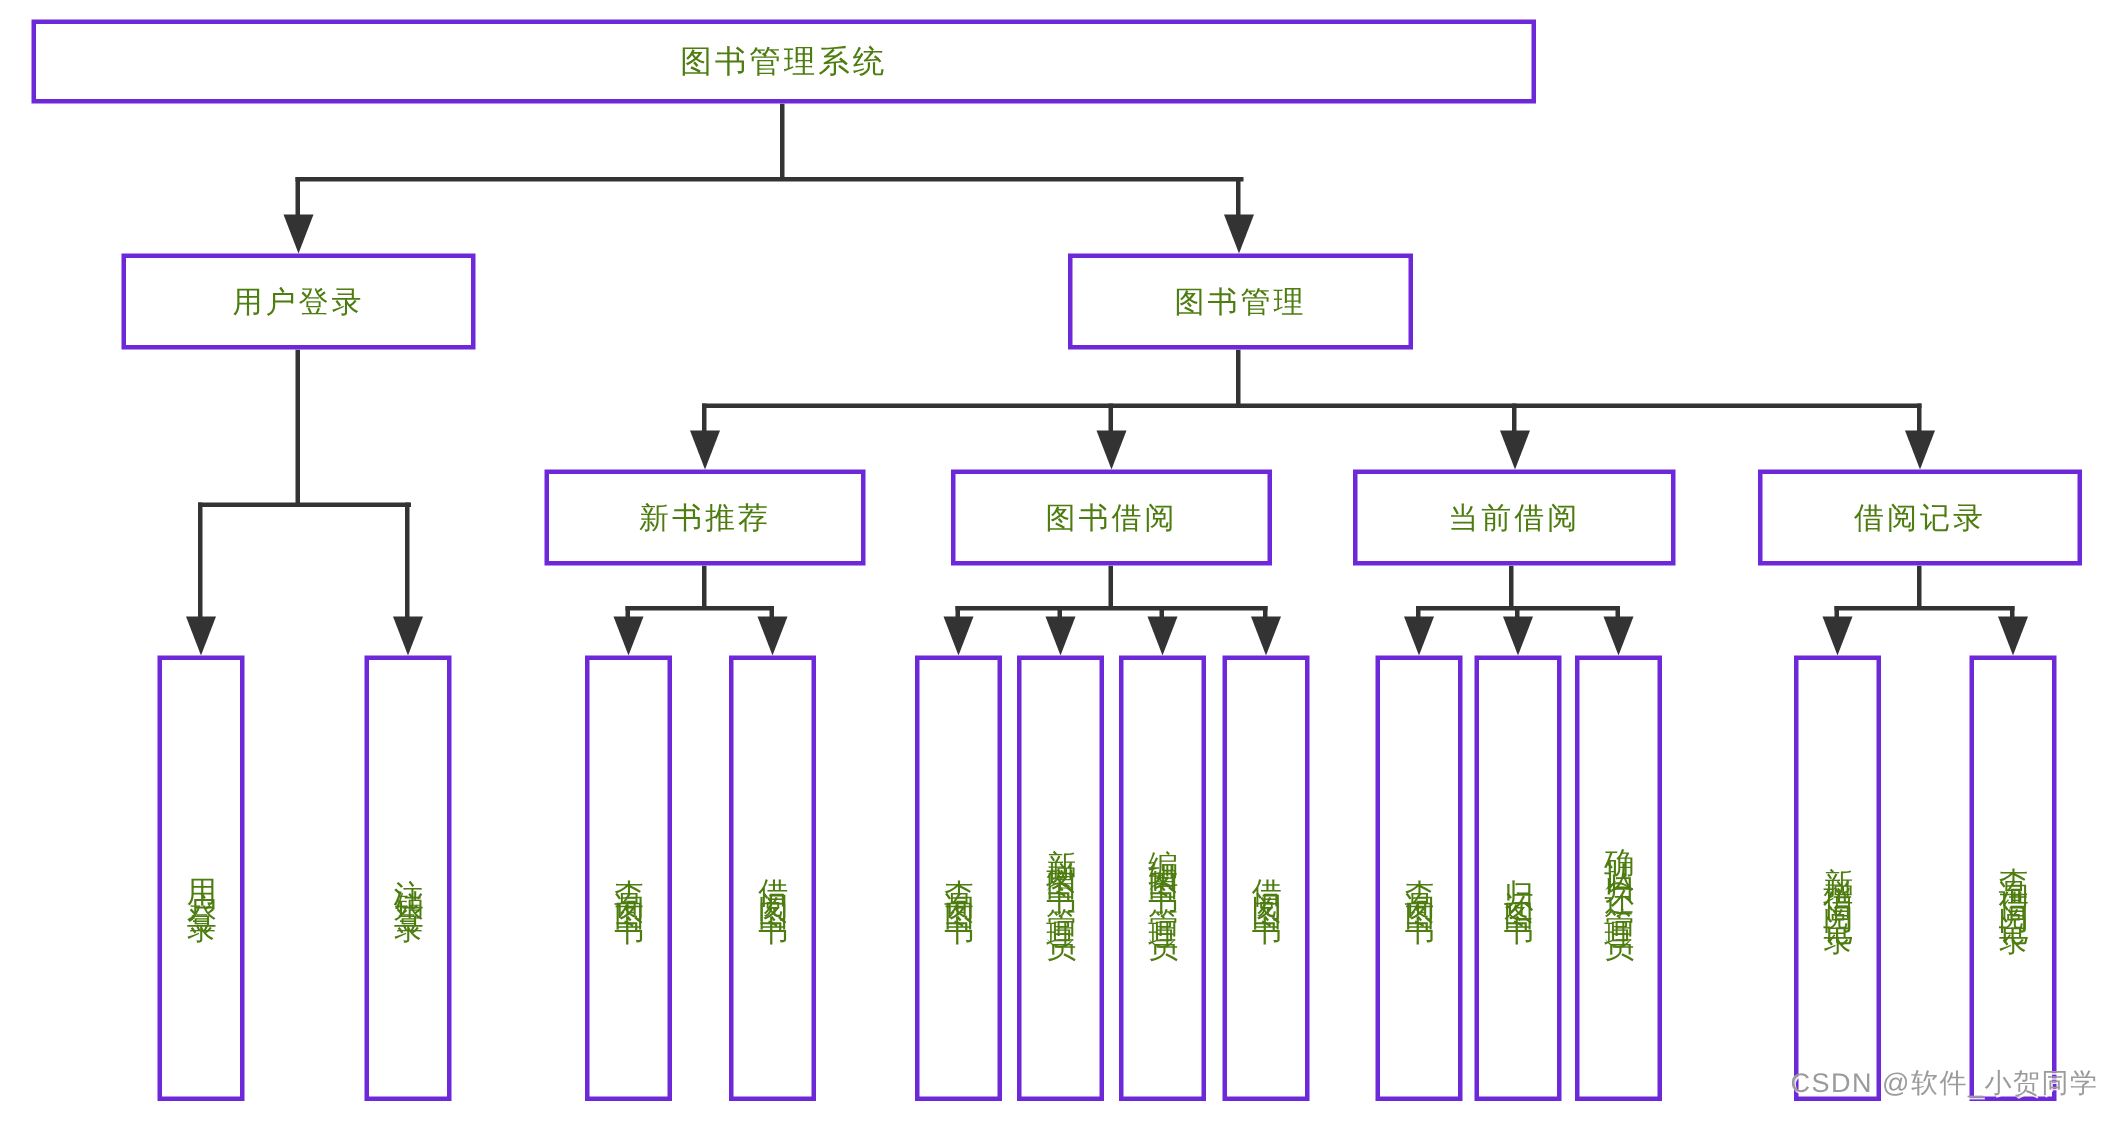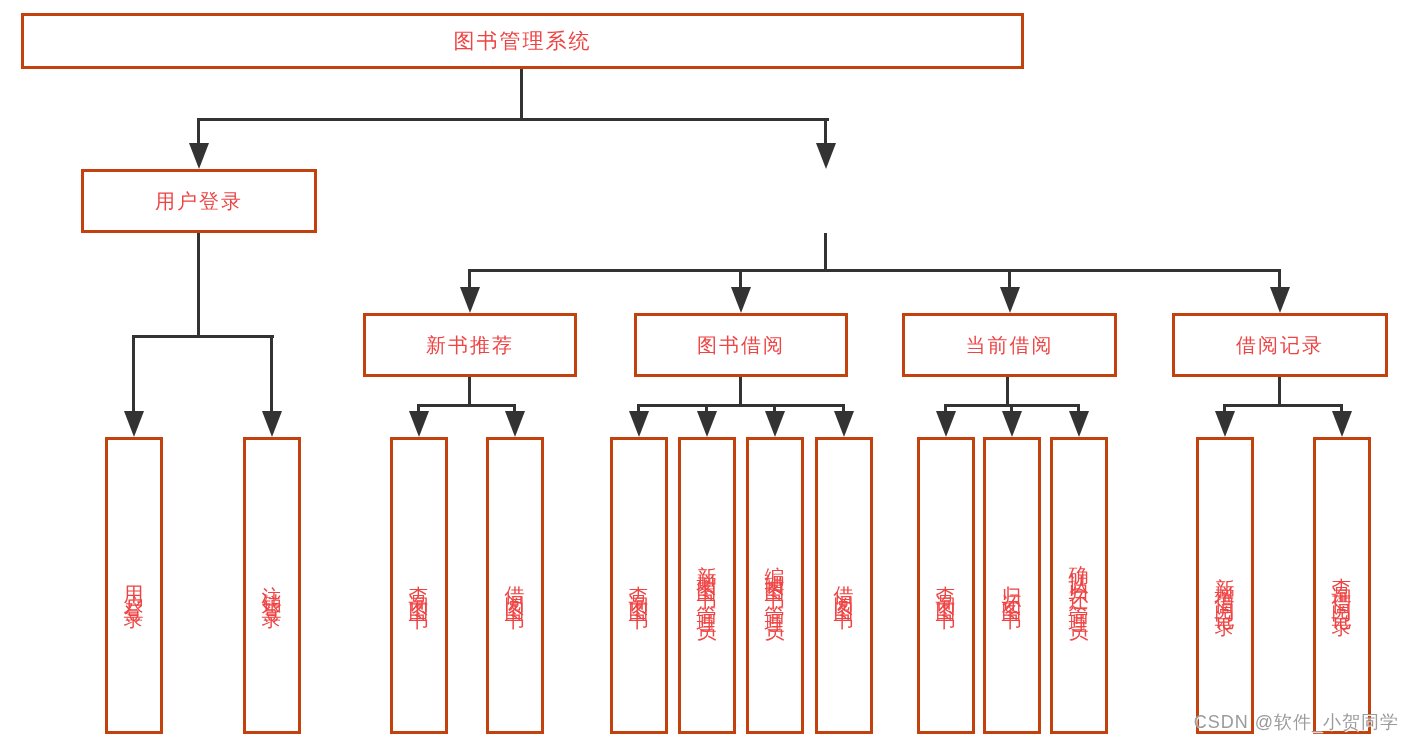--- a/index.html
+++ b/index.html
@@ -6,26 +6,26 @@
   #canvas{
     position:relative;
     width:1405px;height:747px;
     background:#ffffff;
     font-family:"Liberation Sans","DejaVu Sans",sans-serif;
     overflow:hidden;
   }
   .box{
     position:absolute;
     background:#ffffff;
-    border:3px solid #c2410c;
+    border:3px solid #6d28d9;
     box-sizing:border-box;
     display:flex;
     align-items:center;
     justify-content:center;
-    color:#ef4444;
+    color:#4d7c0f;
     font-size:20px;
     letter-spacing:2px;
     z-index:2;
   }
   .box .vtext{
     writing-mode:vertical-rl;
     text-orientation:mixed;
     letter-spacing:8px;
     line-height:1;
     white-space:nowrap;
@@ -56,20 +56,23 @@
 <div id="canvas">
 
   <div class="box" style="left:21px;top:13px;width:1003px;height:56px">
     <span class="root-label">图书管理系统</span>
   </div>
 
   <div class="box" style="left:81px;top:169px;width:236px;height:64px">
     <span>用户登录</span>
   </div>
 
+  <div class="box" style="left:712px;top:169px;width:230px;height:64px">
+    <span>图书管理</span>
+  </div>
 
   <div class="box" style="left:363px;top:313px;width:214px;height:64px">
     <span>新书推荐</span>
   </div>
 
   <div class="box" style="left:902px;top:313px;width:215px;height:64px">
     <span>当前借阅</span>
   </div>
 
   <div class="box" style="left:634px;top:313px;width:214px;height:64px">

